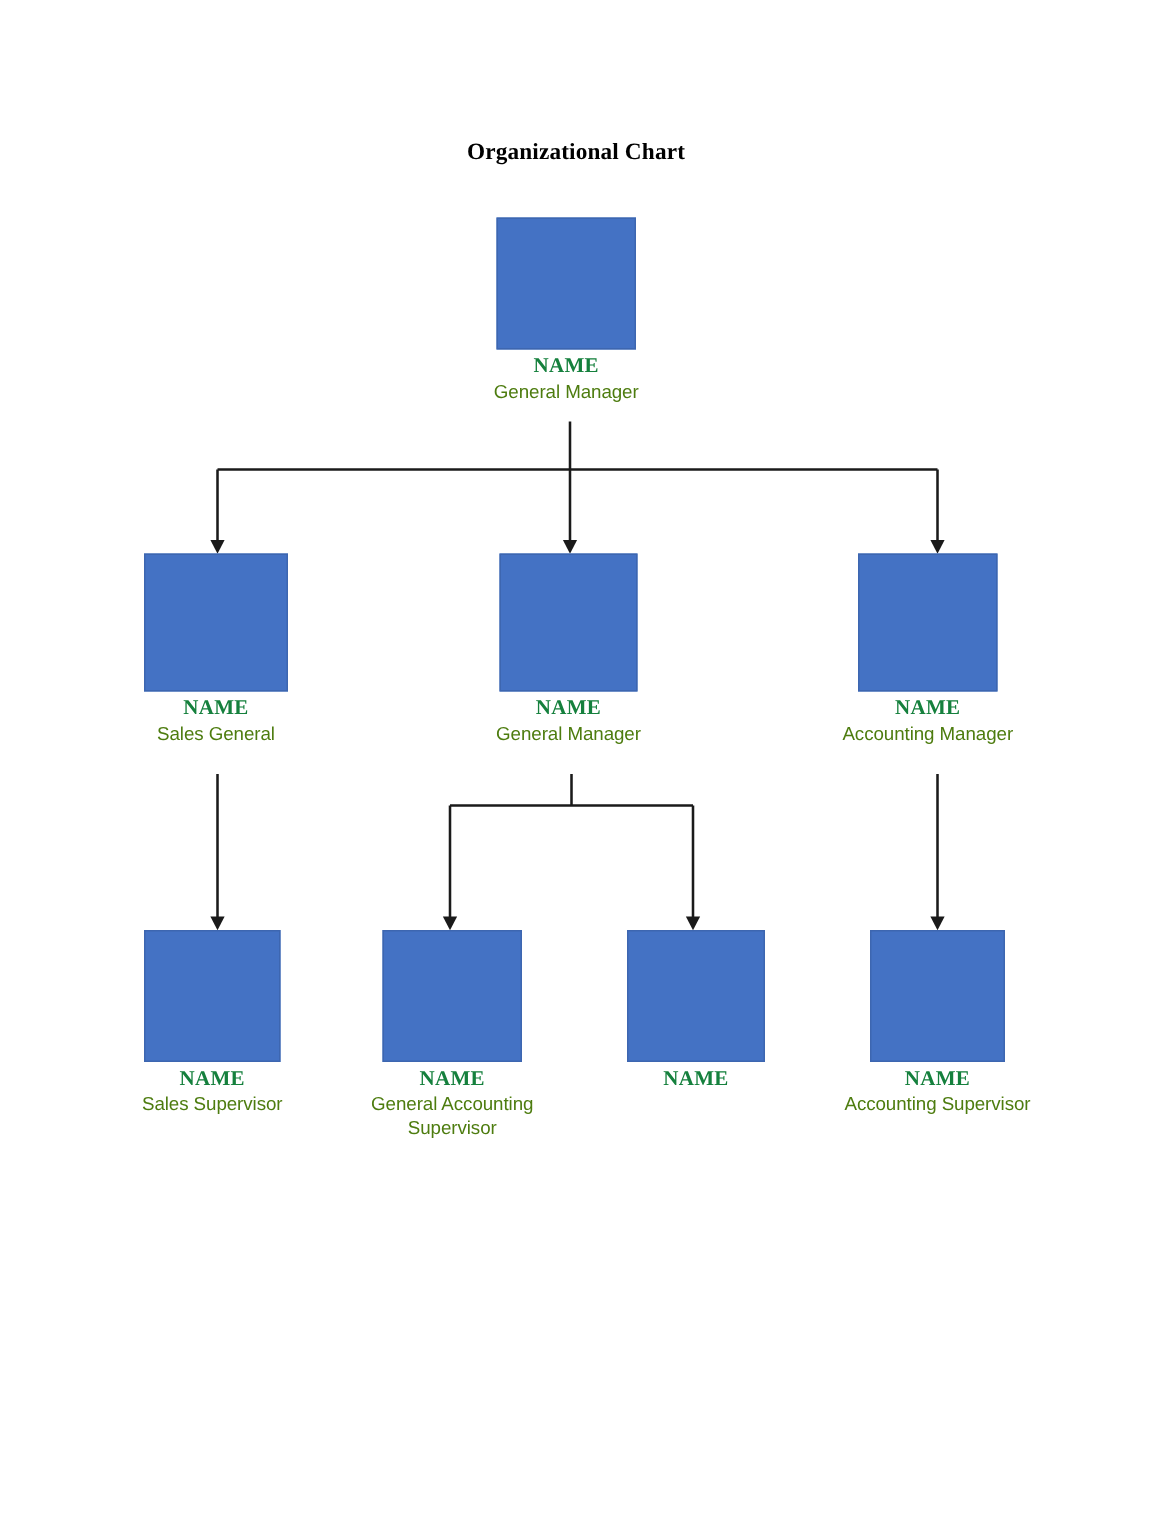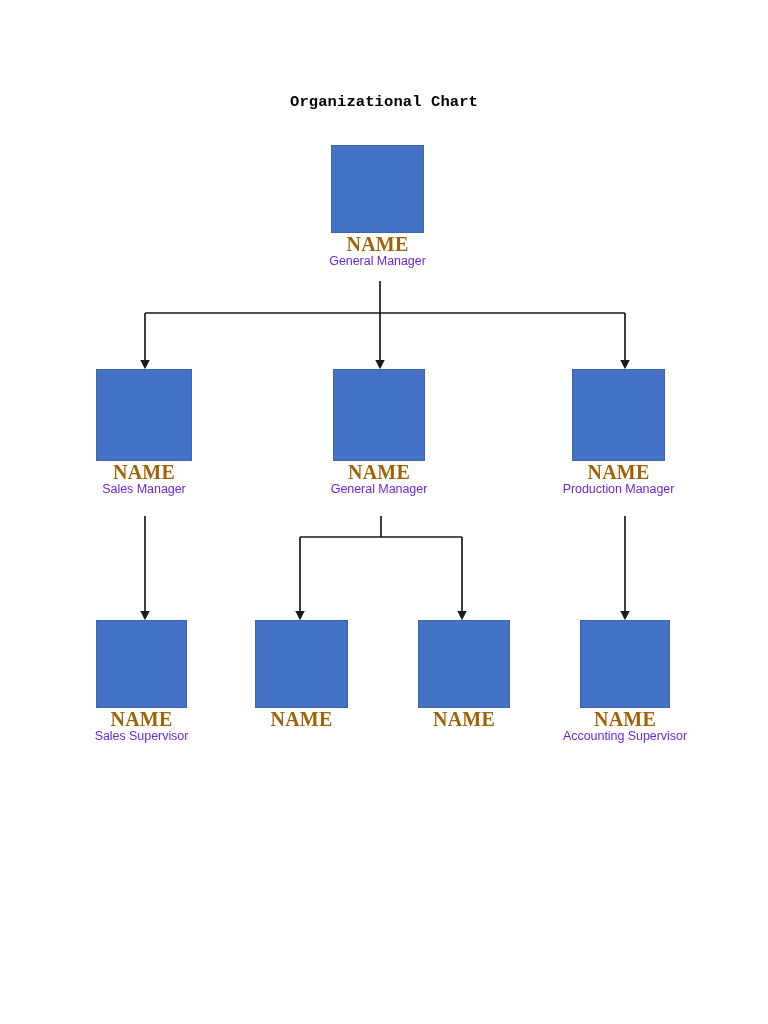--- a/index.html
+++ b/index.html
@@ -25,21 +25,21 @@
     background: #ffffff;
   }
 
   
   .chart-title {
     position: absolute;
     left: 0;
     top: 92px;
     width: 768px;
     text-align: center;
-    font-family: Liberation Mono, monospace;
+    font-family: Liberation Serif, serif;
     font-weight: bold;
     font-size: 15.5px;
     letter-spacing: 0.1px;
     color: #000000;
     line-height: 20px;
   }
 
   
   #connectors {
     position: absolute;
@@ -65,31 +65,31 @@
     position: absolute;
     left: -46px;
     right: -46px;
     top: 100%;
     text-align: center;
     padding-top: 3px;
   }
   .node-name {
     font-family: "Liberation Serif", serif;
     font-weight: bold;
-    font-size: 20px;
+    font-size: 14px;
     line-height: 17px;
-    color: #a16207;
+    color: #15803d;
     letter-spacing: 0.2px;
   }
   .node-role {
     font-family: "Liberation Sans", sans-serif;
     font-weight: normal;
     font-size: 12.5px;
     line-height: 16px;
-    color: #6d28d9;
+    color: #4d7c0f;
     letter-spacing: -0.05px;
   }
 
   
   #node-general-manager      { left: 331px; top: 145px; width:  93px; height:  88px; }
   #node-sales-manager        { left:  96px; top: 369px; width:  96px; height:  92px; }
   #node-finance-manager      { left: 333px; top: 369px; width:  92px; height:  92px; }
   #node-production-manager   { left: 572px; top: 369px; width:  93px; height:  92px; }
   #node-sales-supervisor     { left:  96px; top: 620px; width:  91px; height:  88px; }
   #node-general-accounting   { left: 255px; top: 620px; width:  93px; height:  88px; }
@@ -144,52 +144,53 @@
     <div class="node-labels">
       <div class="node-name">NAME</div>
       <div class="node-role">General Manager</div>
     </div>
   </div>
 
   <div class="node" id="node-sales-manager">
     <div class="node-box"></div>
     <div class="node-labels">
       <div class="node-name">NAME</div>
-      <div class="node-role">Sales Manager</div>
+      <div class="node-role">Sales General</div>
     </div>
   </div>
 
   <div class="node" id="node-finance-manager">
     <div class="node-box"></div>
     <div class="node-labels">
       <div class="node-name">NAME</div>
       <div class="node-role">General Manager</div>
     </div>
   </div>
 
   <div class="node" id="node-production-manager">
     <div class="node-box"></div>
     <div class="node-labels">
       <div class="node-name">NAME</div>
-      <div class="node-role">Production Manager</div>
+      <div class="node-role">Accounting Manager</div>
     </div>
   </div>
 
   <div class="node" id="node-sales-supervisor">
     <div class="node-box"></div>
     <div class="node-labels">
       <div class="node-name">NAME</div>
       <div class="node-role">Sales Supervisor</div>
     </div>
   </div>
 
   <div class="node" id="node-general-accounting">
     <div class="node-box"></div>
     <div class="node-labels">
       <div class="node-name">NAME</div>
+      <div class="node-role">General Accounting Supervisor</div>
     </div>
   </div>
 
   <div class="node" id="node-cost-accounting">
     <div class="node-box"></div>
     <div class="node-labels">
       <div class="node-name">NAME</div>
     </div>
   </div>
 

